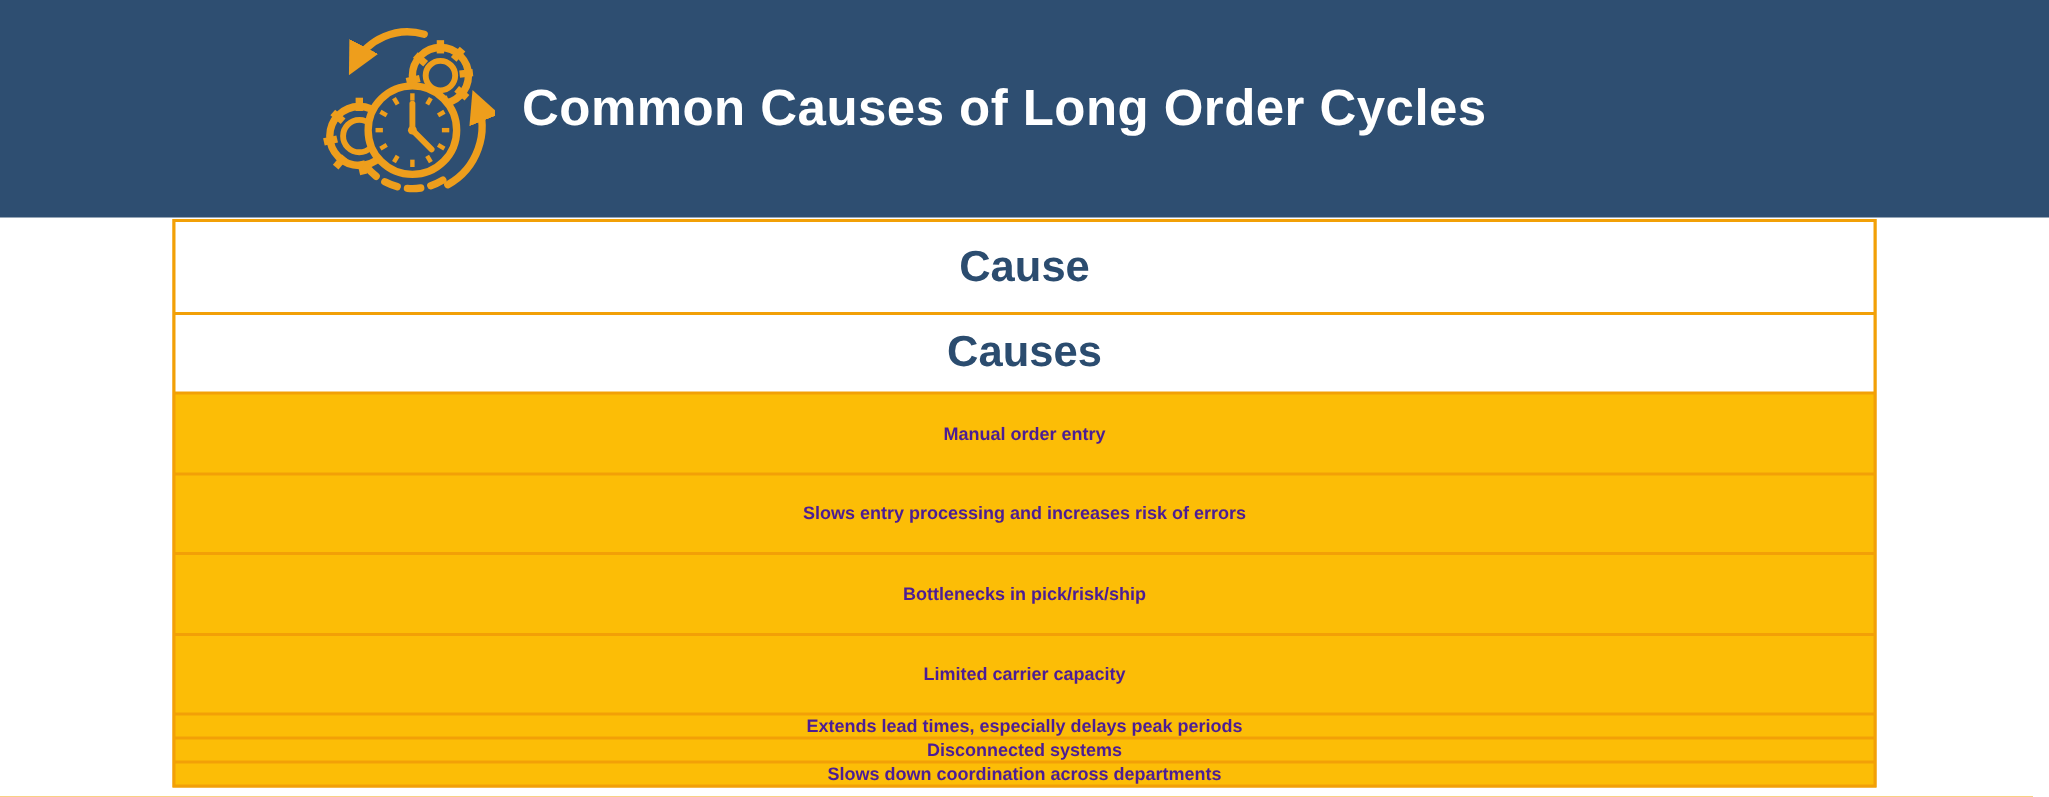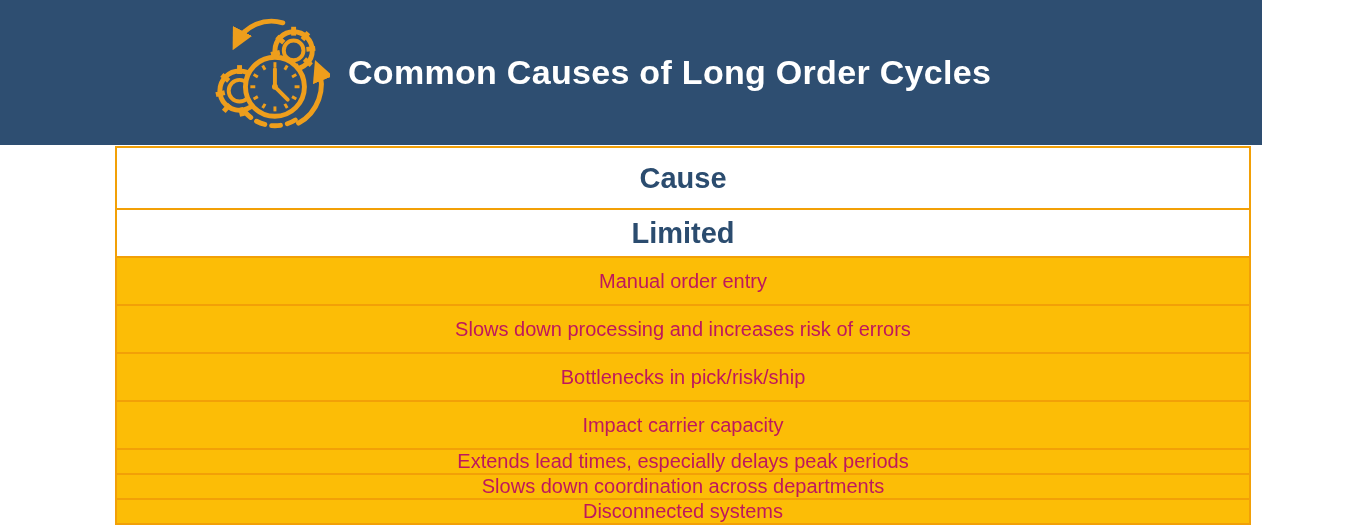--- a/index.html
+++ b/index.html
@@ -1,21 +1,21 @@
 <!DOCTYPE html>
 <html><head>
 <meta charset="utf-8">
 <style>
   html,body{margin:0;padding:0;}
   body{
     width:1366px;height:531px;position:relative;background:#ffffff;
     font-family:"Liberation Sans", sans-serif;overflow:hidden;
   }
   .banner{
-    position:absolute;left:0;top:0;width:1262px;height:145px;
+    position:absolute;left:0;top:0;width:1366px;height:145px;
     background:#2E4E71;
   }
   .banner-icon{
     position:absolute;left:212px;top:14px;width:118px;height:118px;
   }
   .banner-title{
     position:absolute;left:348px;top:0;height:145px;
     display:flex;align-items:center;
     color:#ffffff;font-size:34px;font-weight:bold;letter-spacing:.3px;
     white-space:nowrap;
@@ -29,22 +29,22 @@
     gap:2px;
     border:2px solid #F2A007;
     background:#F2A007;
   }
   .th{
     background:#ffffff;color:#2B4C6F;
     font-size:29px;font-weight:bold;
     display:flex;align-items:center;justify-content:center;
   }
   .td{
-    background:#FCBD06;color:#be185d;
-    font-size:20px;font-weight:400;
+    background:#FCBD06;color:#4c1d95;
+    font-size:12px;font-weight:700;
     display:flex;align-items:center;justify-content:center;
     text-align:center;padding:0 12px;
   }
 </style>
 </head>
 <body>
 
 <div class="banner">
   <svg class="banner-icon" viewBox="0 0 120 120" fill="none" xmlns="http://www.w3.org/2000/svg">
     <defs>
@@ -110,26 +110,26 @@
         <line x1="64" y1="74" x2="77" y2="87"></line>
       </g>
       <circle cx="64" cy="74" r="3" fill="#EE9E1C"></circle>
     </g>
   </svg>
   <div class="banner-title">Common Causes of Long Order Cycles</div>
 </div>
 
 <div class="tbl">
   <div class="th">Cause</div>
-  <div class="th">Limited</div>
+  <div class="th">Causes</div>
 
   <div class="td">Manual order entry</div>
-  <div class="td">Slows down processing and increases risk of errors</div>
+  <div class="td">Slows entry processing and increases risk of errors</div>
 
   <div class="td">Bottlenecks in pick/risk/ship</div>
 
-  <div class="td">Impact carrier capacity</div>
+  <div class="td">Limited carrier capacity</div>
   <div class="td">Extends lead times, especially delays peak periods</div>
 
+  <div class="td">Disconnected systems</div>
   <div class="td">Slows down coordination across departments</div>
-  <div class="td">Disconnected systems</div>
 
 </div>
 
 </body></html>

